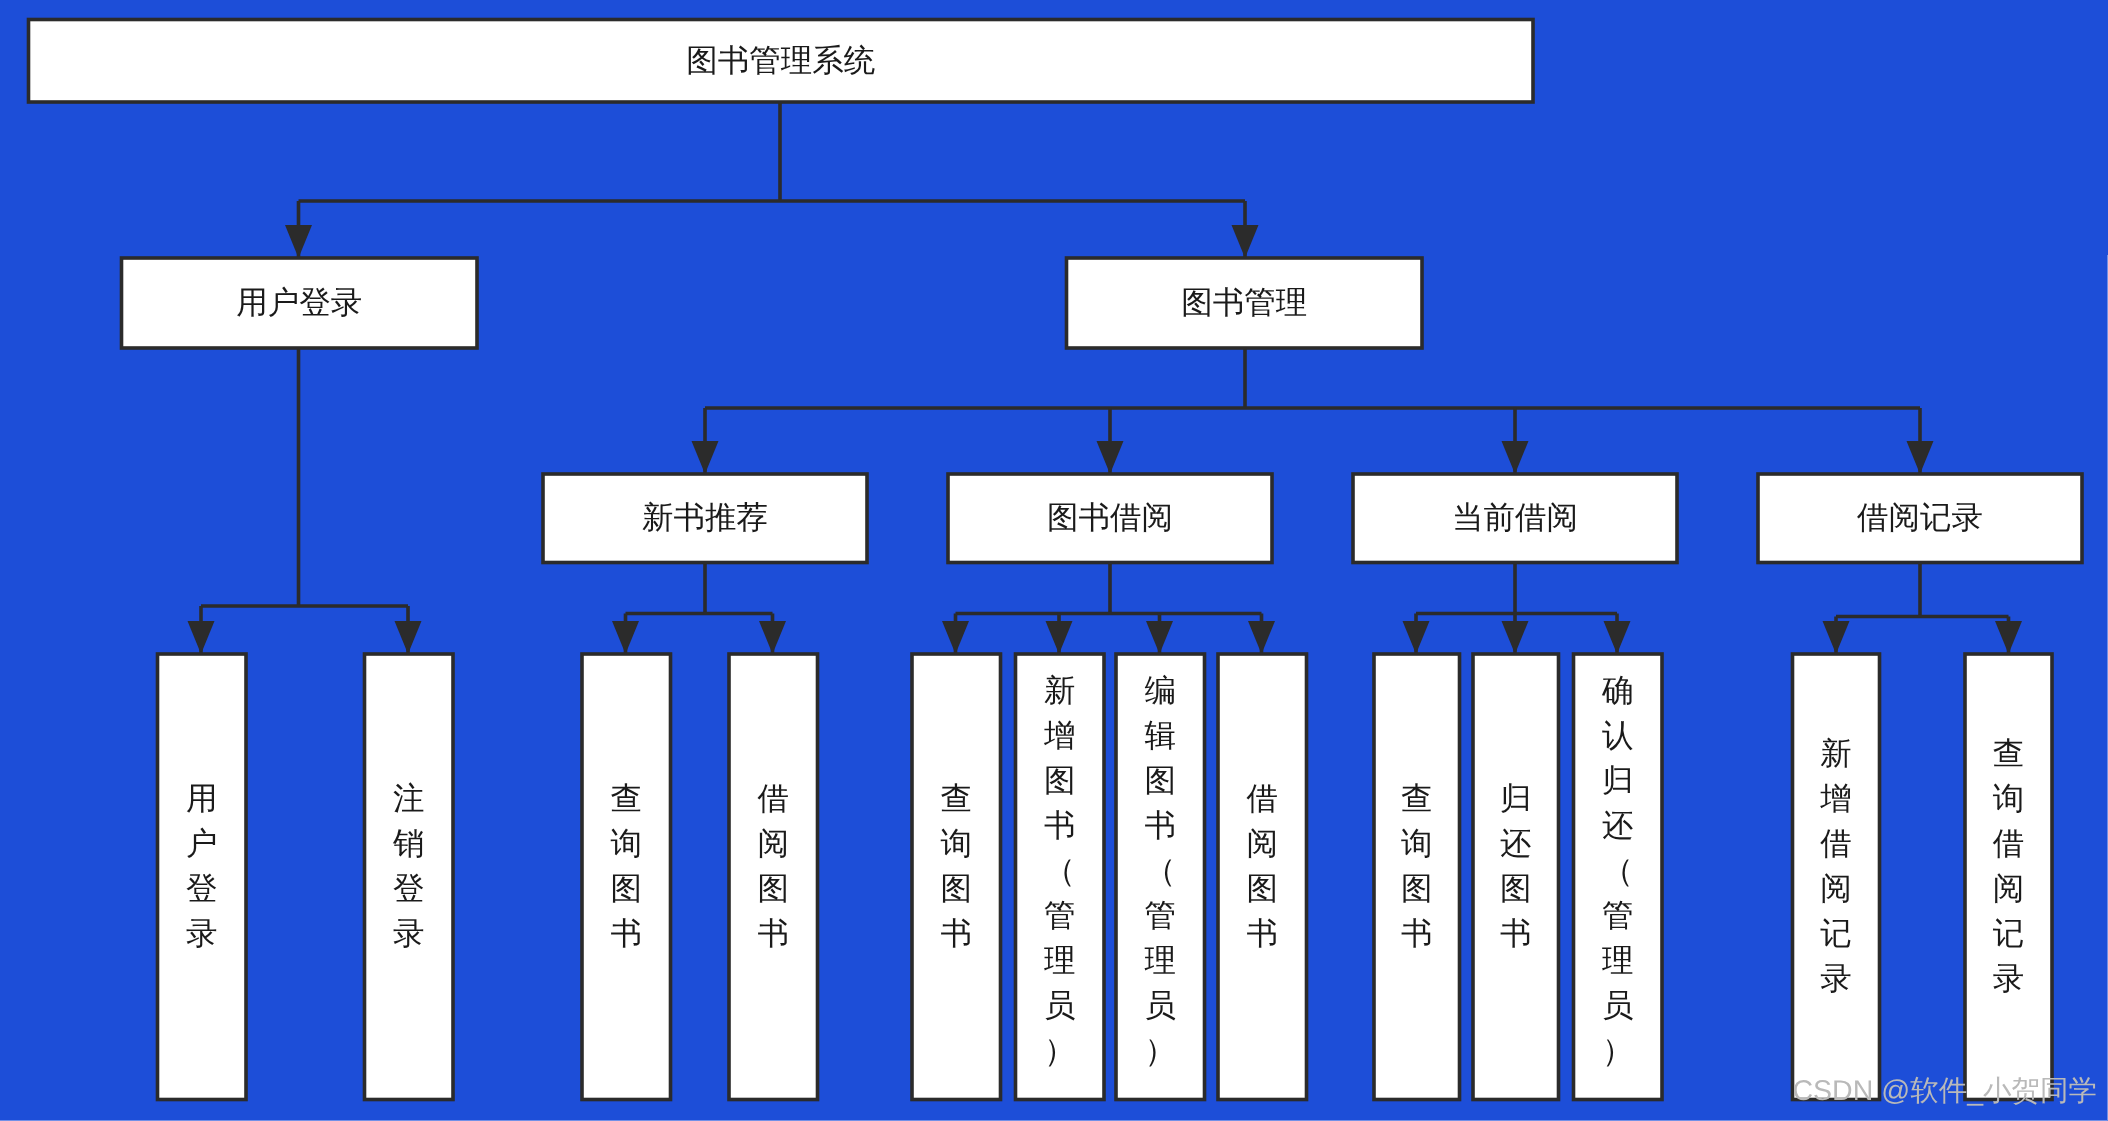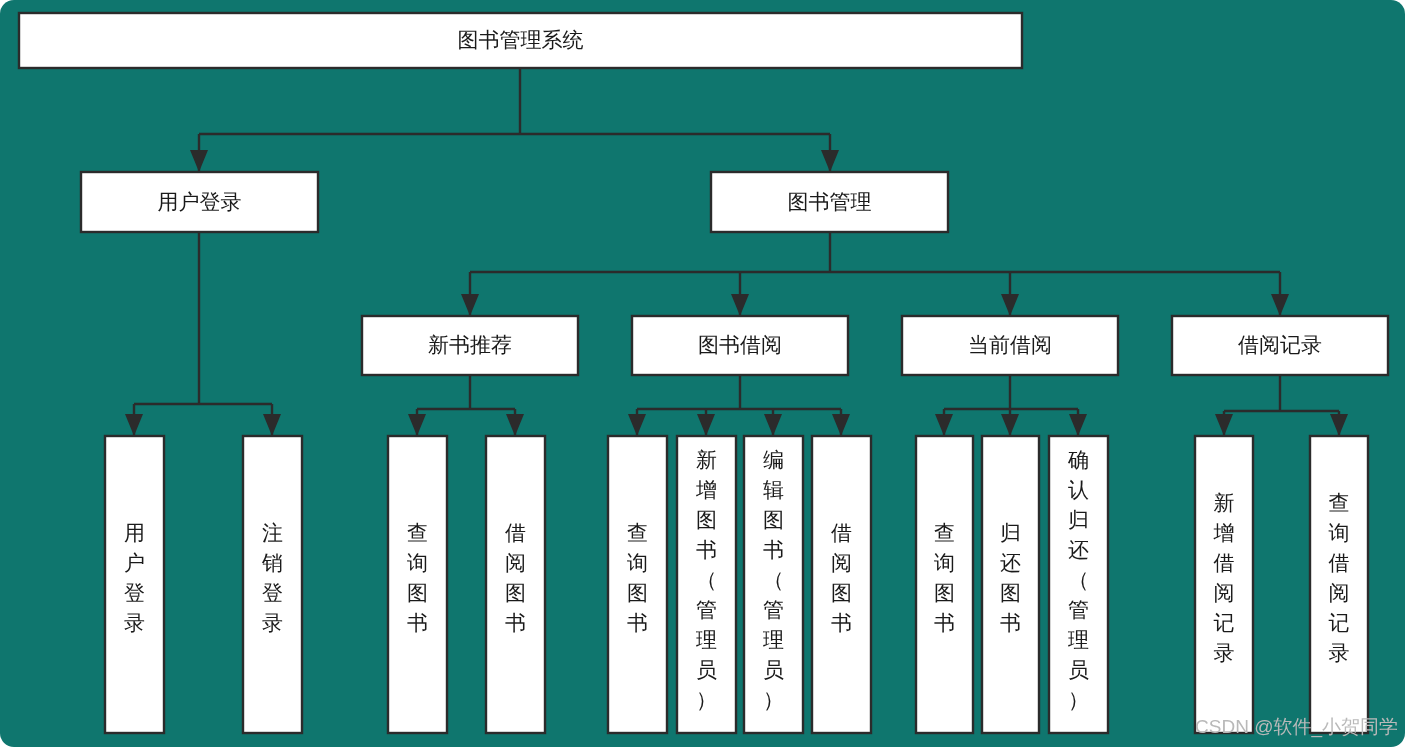--- a/index.html
+++ b/index.html
@@ -12,22 +12,21 @@
     width: 1405px;
     height: 747px;
     font-family: "Liberation Sans", "DejaVu Sans", sans-serif;
     overflow: hidden;
     position: relative;
   }
   #diagram-root {
     position: relative;
     width: 1405px;
     height: 747px;
-    background: #0f766e;
-    border-radius: 14px;
+    background: #1d4ed8;
   }
   svg.diagram-canvas {
     position: absolute;
     left: 0;
     top: 0;
     width: 1405px;
     height: 747px;
     display: block;
   }
   .node-box {

